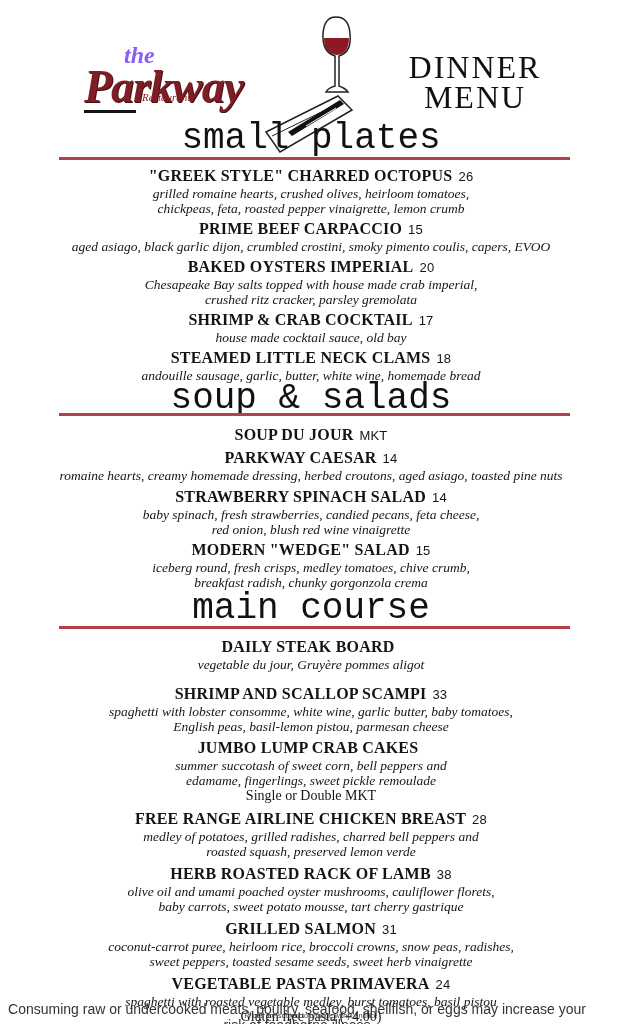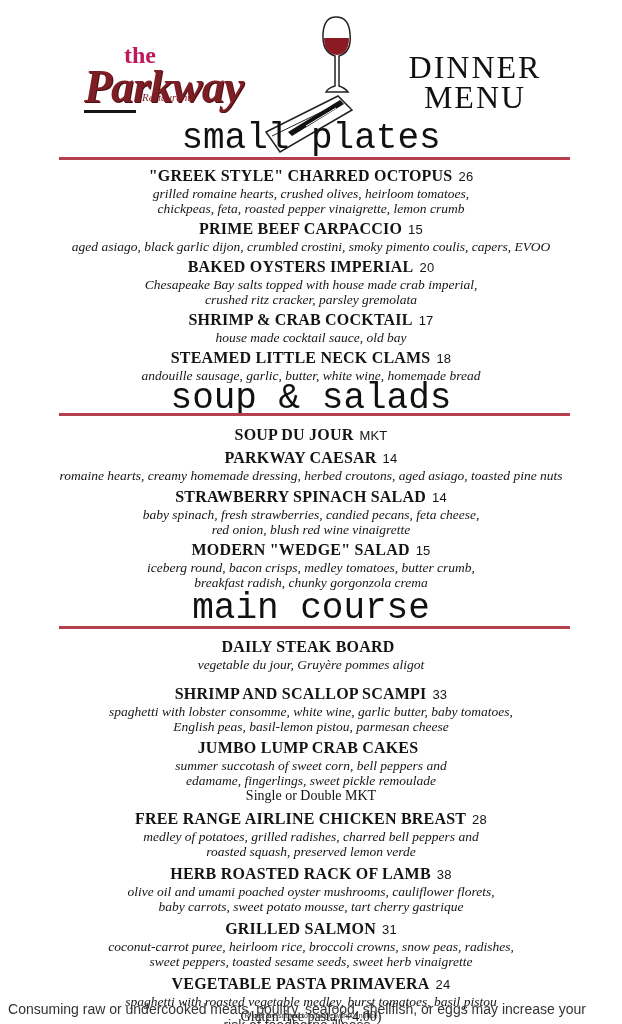--- a/index.html
+++ b/index.html
@@ -1,18 +1,18 @@
 <!DOCTYPE html>
 <html><head>
 <meta charset="utf-8">
 <style>
   html, body { margin: 0; padding: 0; background: #ffffff; }
   body { width: 622px; height: 1024px; position: relative; overflow: hidden; font-family: "DejaVu Serif", serif; color: #141414; }
   .logo { position: absolute; left: 80px; top: 12px; width: 200px; height: 140px; }
-  .logo-the { position: absolute; left: 44px; top: 30px; font-family: "Liberation Serif", serif; font-weight: bold; font-size: 24px; color: #be185d; }
+  .logo-the { position: absolute; left: 44px; top: 30px; font-family: "Liberation Serif", serif; font-style: italic; font-weight: bold; font-size: 24px; color: #8b5cf6; }
   .logo-parkway { position: absolute; left: 4px; top: 48px; font-family: "Liberation Serif", serif; font-style: italic; font-weight: bold; font-size: 46px; color: #7d1d24; letter-spacing: -1px; text-shadow: 1px 1px 0 #4a0f14; }
   .logo-rule { position: absolute; left: 4px; top: 98px; width: 52px; height: 3px; background: #141414; }
   .logo-restaurant { position: absolute; left: 62px; top: 79px; font-family: "Liberation Serif", serif; font-style: italic; font-size: 11px; color: #7d1d24; }
   .logo-art { position: absolute; left: 168px; top: 2px; }
   .dinner-title { position: absolute; left: 380px; top: 52px; width: 190px; text-align: center; font-family: "Liberation Serif", serif; font-size: 32px; line-height: 30px; letter-spacing: 2px; color: #111; }
   .section-title { position: absolute; left: 0; width: 622px; text-align: center; font-family: Liberation Mono, monospace; font-size: 36px; color: #111; }
   .rule { position: absolute; left: 59px; width: 511px; height: 3px; background: #b3404a; }
   .items { position: absolute; left: 0; width: 622px; text-align: center; }
   .item-name { font-family: "Liberation Serif", serif; font-weight: bold; font-size: 16px; line-height: 19px; letter-spacing: 0.2px; }
   .price { font-family: "Liberation Sans", sans-serif; font-weight: normal; font-size: 13px; margin-left: 6px; }
@@ -86,21 +86,21 @@
     <div class="item-name"><span>PARKWAY CAESAR</span><span class="price">14</span></div>
     <div class="desc">romaine hearts, creamy homemade dressing, herbed croutons, aged asiago, toasted pine nuts</div>
   </div>
   <div style="margin-top:4px;">
     <div class="item-name"><span>STRAWBERRY SPINACH SALAD</span><span class="price">14</span></div>
     <div class="desc">baby spinach, fresh strawberries, candied pecans, feta cheese,
 red onion, blush red wine vinaigrette</div>
   </div>
   <div style="margin-top:3px;">
     <div class="item-name"><span>MODERN "WEDGE" SALAD</span><span class="price">15</span></div>
-    <div class="desc">iceberg round, bacon crisps, medley tomatoes, butter crumb,
+    <div class="desc">iceberg round, fresh crisps, medley tomatoes, chive crumb,
 breakfast radish, chunky gorgonzola crema</div>
   </div>
 </div>
 
 <div class="section-title" style="top:588px;">main course</div>
 <div class="rule" style="top:626px;"></div>
 
 <div class="items" style="top:637px;">
   <div>
     <div class="item-name"><span>DAILY STEAK BOARD</span><span class="price"></span></div>

